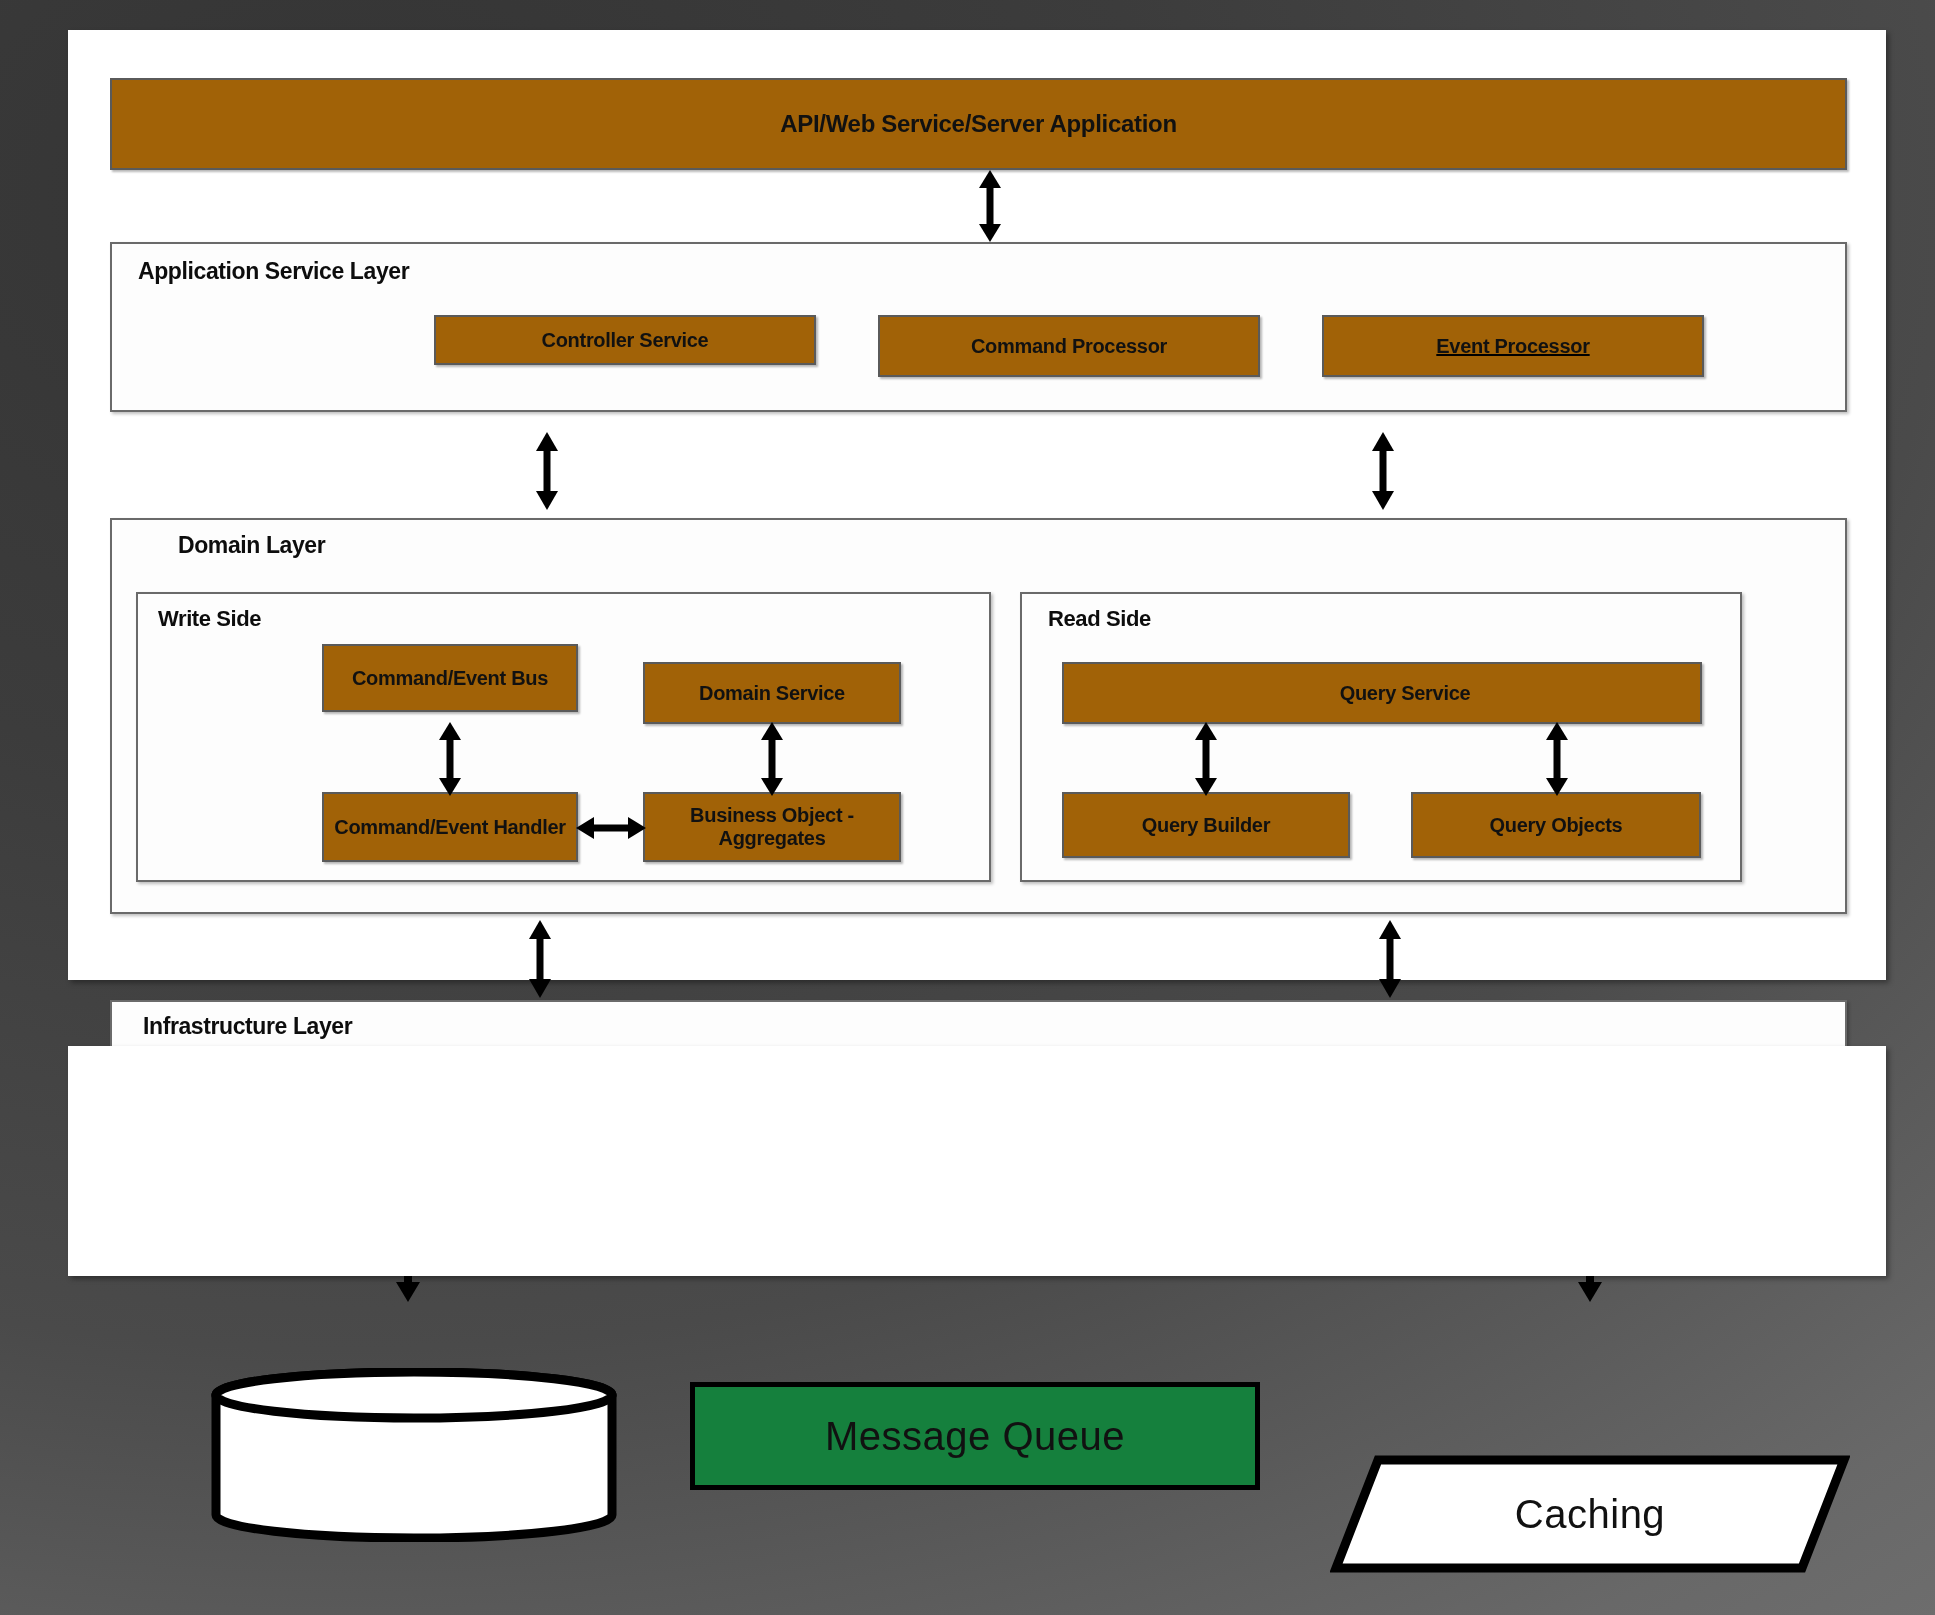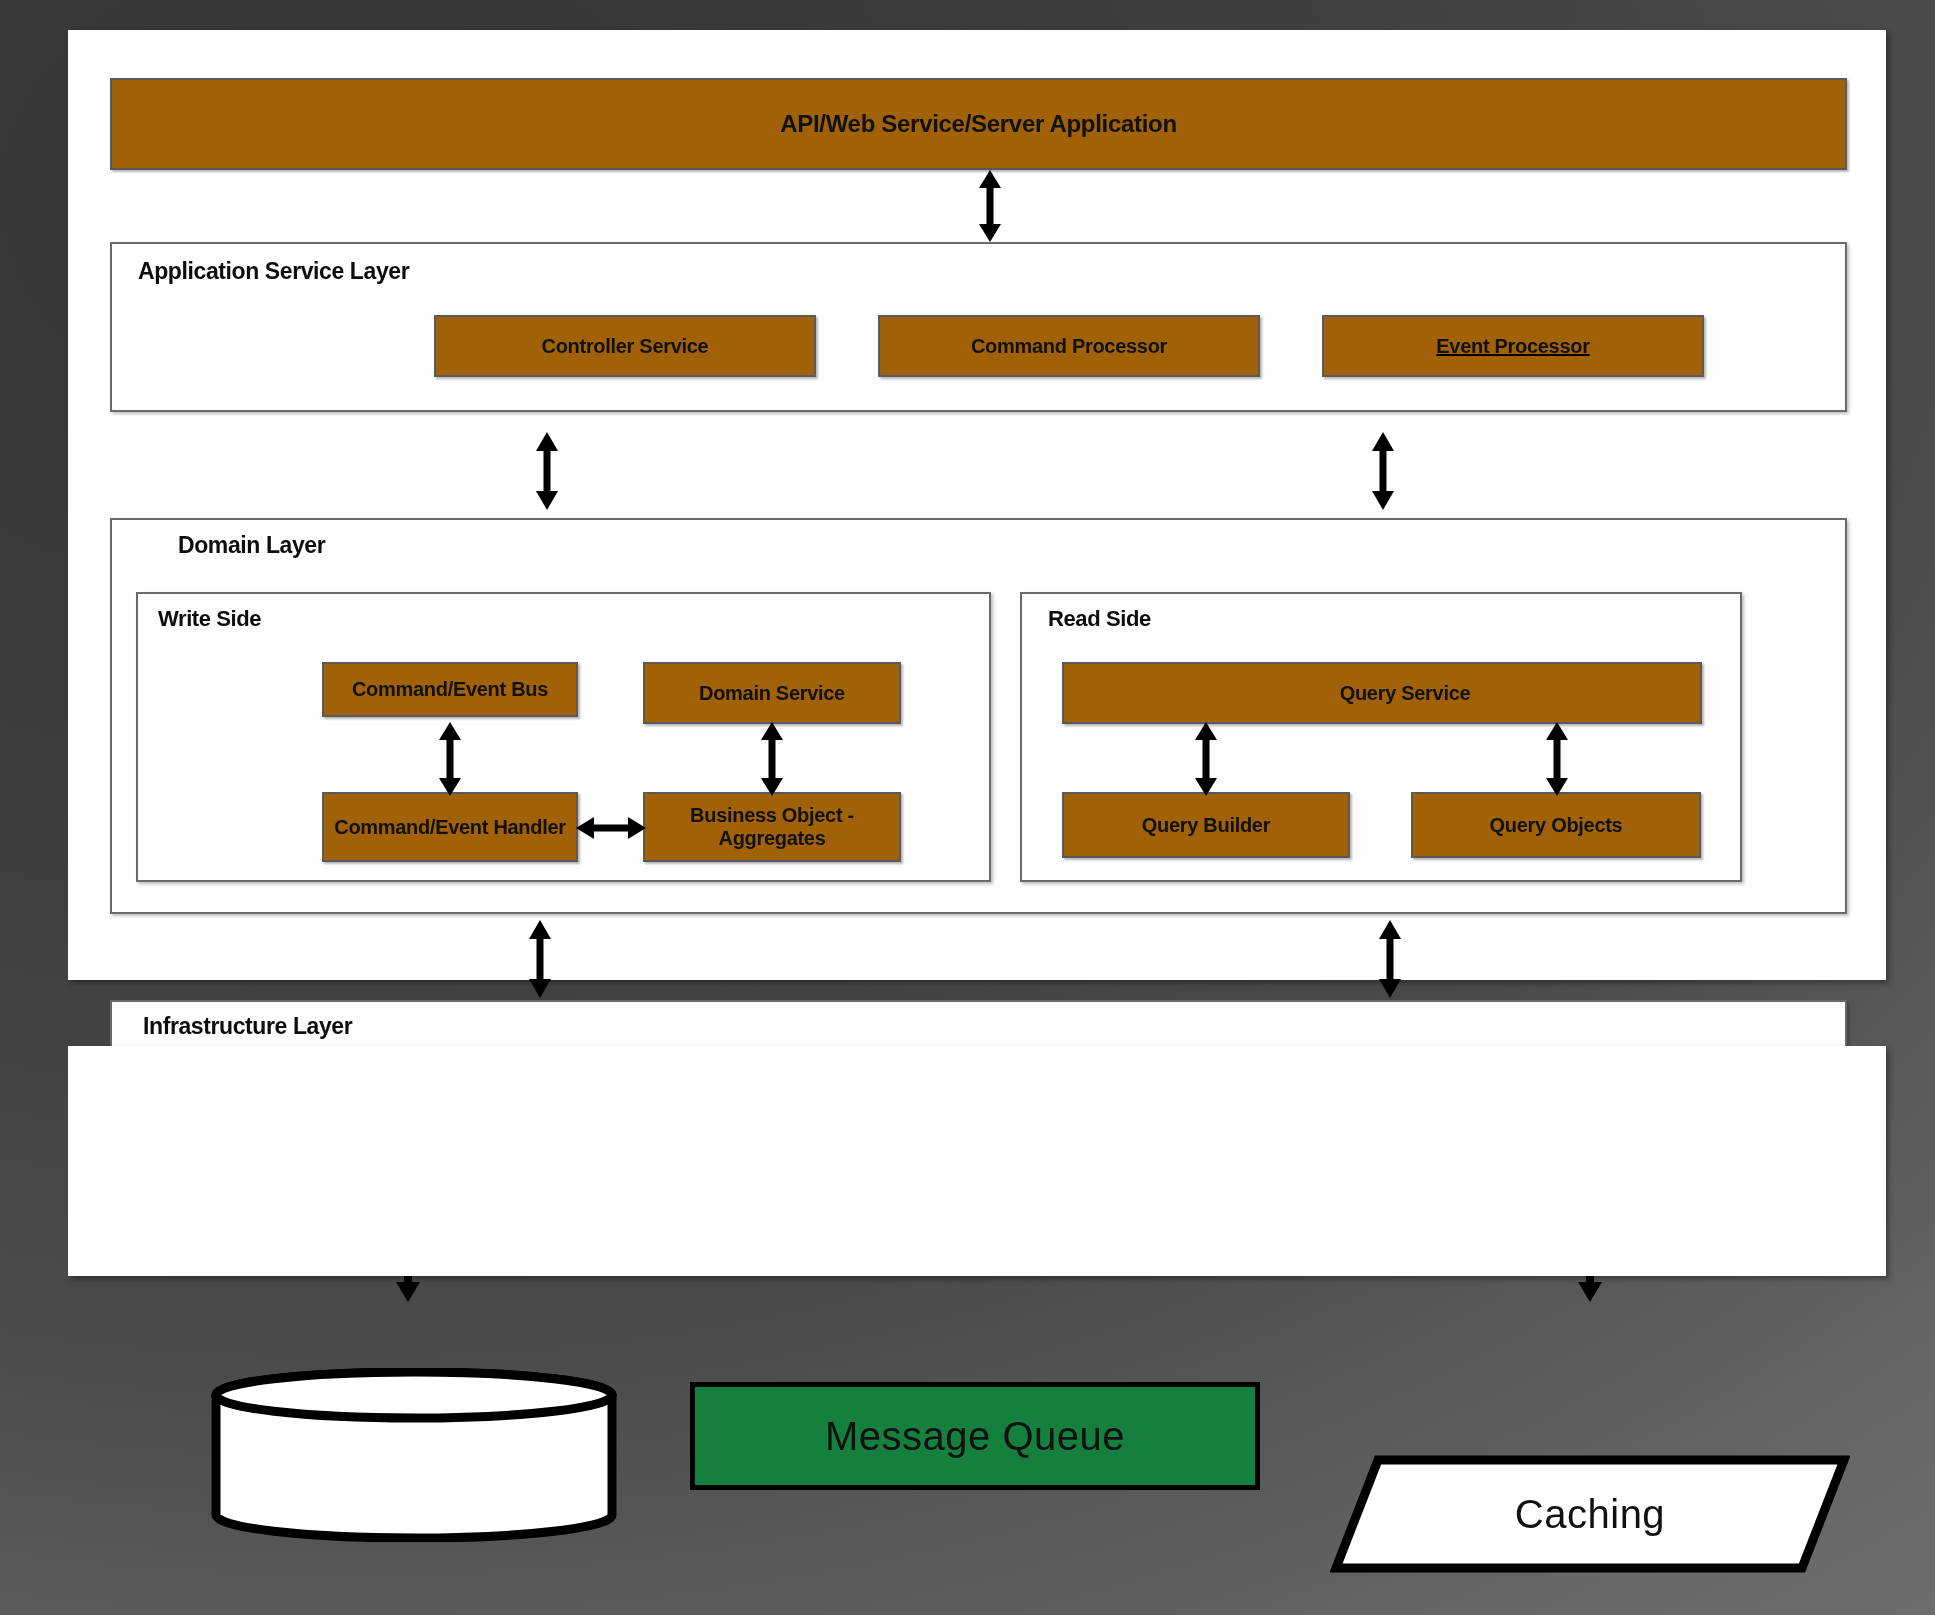--- a/index.html
+++ b/index.html
@@ -111,21 +111,21 @@
 
 <svg class="arrow" style="left:970px; top:170px;" width="40" height="72" viewBox="0 0 40 72">
   <line x1="20" y1="10" x2="20" y2="62" stroke="#000" stroke-width="7"></line>
   <polygon points="20,0 31,18 9,18" fill="#000"></polygon>
   <polygon points="20,72 31,54 9,54" fill="#000"></polygon>
 </svg>
 
 <div class="layer" style="left:110px; top:242px; width:1737px; height:170px;"></div>
 <div class="layer-title" style="left:138px; top:258px;">Application Service Layer</div>
 
-<div class="box" style="left:434px; top:315px; width:382px; height:62px;">
+<div class="box" style="left:434px; top:315px; width:382px; height:50px;">
   <span class="box-label">Controller Service</span>
 </div>
 <div class="box" style="left:878px; top:315px; width:382px; height:62px;">
   <span class="box-label">Command Processor</span>
 </div>
 <div class="box" style="left:1322px; top:315px; width:382px; height:62px;text-decoration:underline;">
   <span class="box-label">Event Processor</span>
 </div>
 
 <svg class="arrow" style="left:527px; top:432px;" width="40" height="78" viewBox="0 0 40 78">
@@ -138,21 +138,21 @@
   <polygon points="20,0 31,19 9,19" fill="#000"></polygon>
   <polygon points="20,78 31,59 9,59" fill="#000"></polygon>
 </svg>
 
 <div class="layer" style="left:110px; top:518px; width:1737px; height:396px;"></div>
 <div class="layer-title" style="left:178px; top:532px;">Domain Layer</div>
 
 <div class="layer" style="left:136px; top:592px; width:855px; height:290px;"></div>
 <div class="side-title" style="left:158px; top:606px;">Write Side</div>
 
-<div class="box" style="left:322px; top:662px; width:256px; height:55px;">
+<div class="box" style="left:322px; top:644px; width:256px; height:68px;">
   <span class="box-label">Command/Event Bus</span>
 </div>
 <div class="box" style="left:643px; top:662px; width:258px; height:62px;">
   <span class="box-label">Domain Service</span>
 </div>
 <div class="box" style="left:322px; top:792px; width:256px; height:70px;">
   <span class="box-label">Command/Event Handler</span>
 </div>
 <div class="box" style="left:643px; top:792px; width:258px; height:70px;">
   <span class="box-label">Business Object - Aggregates</span>

